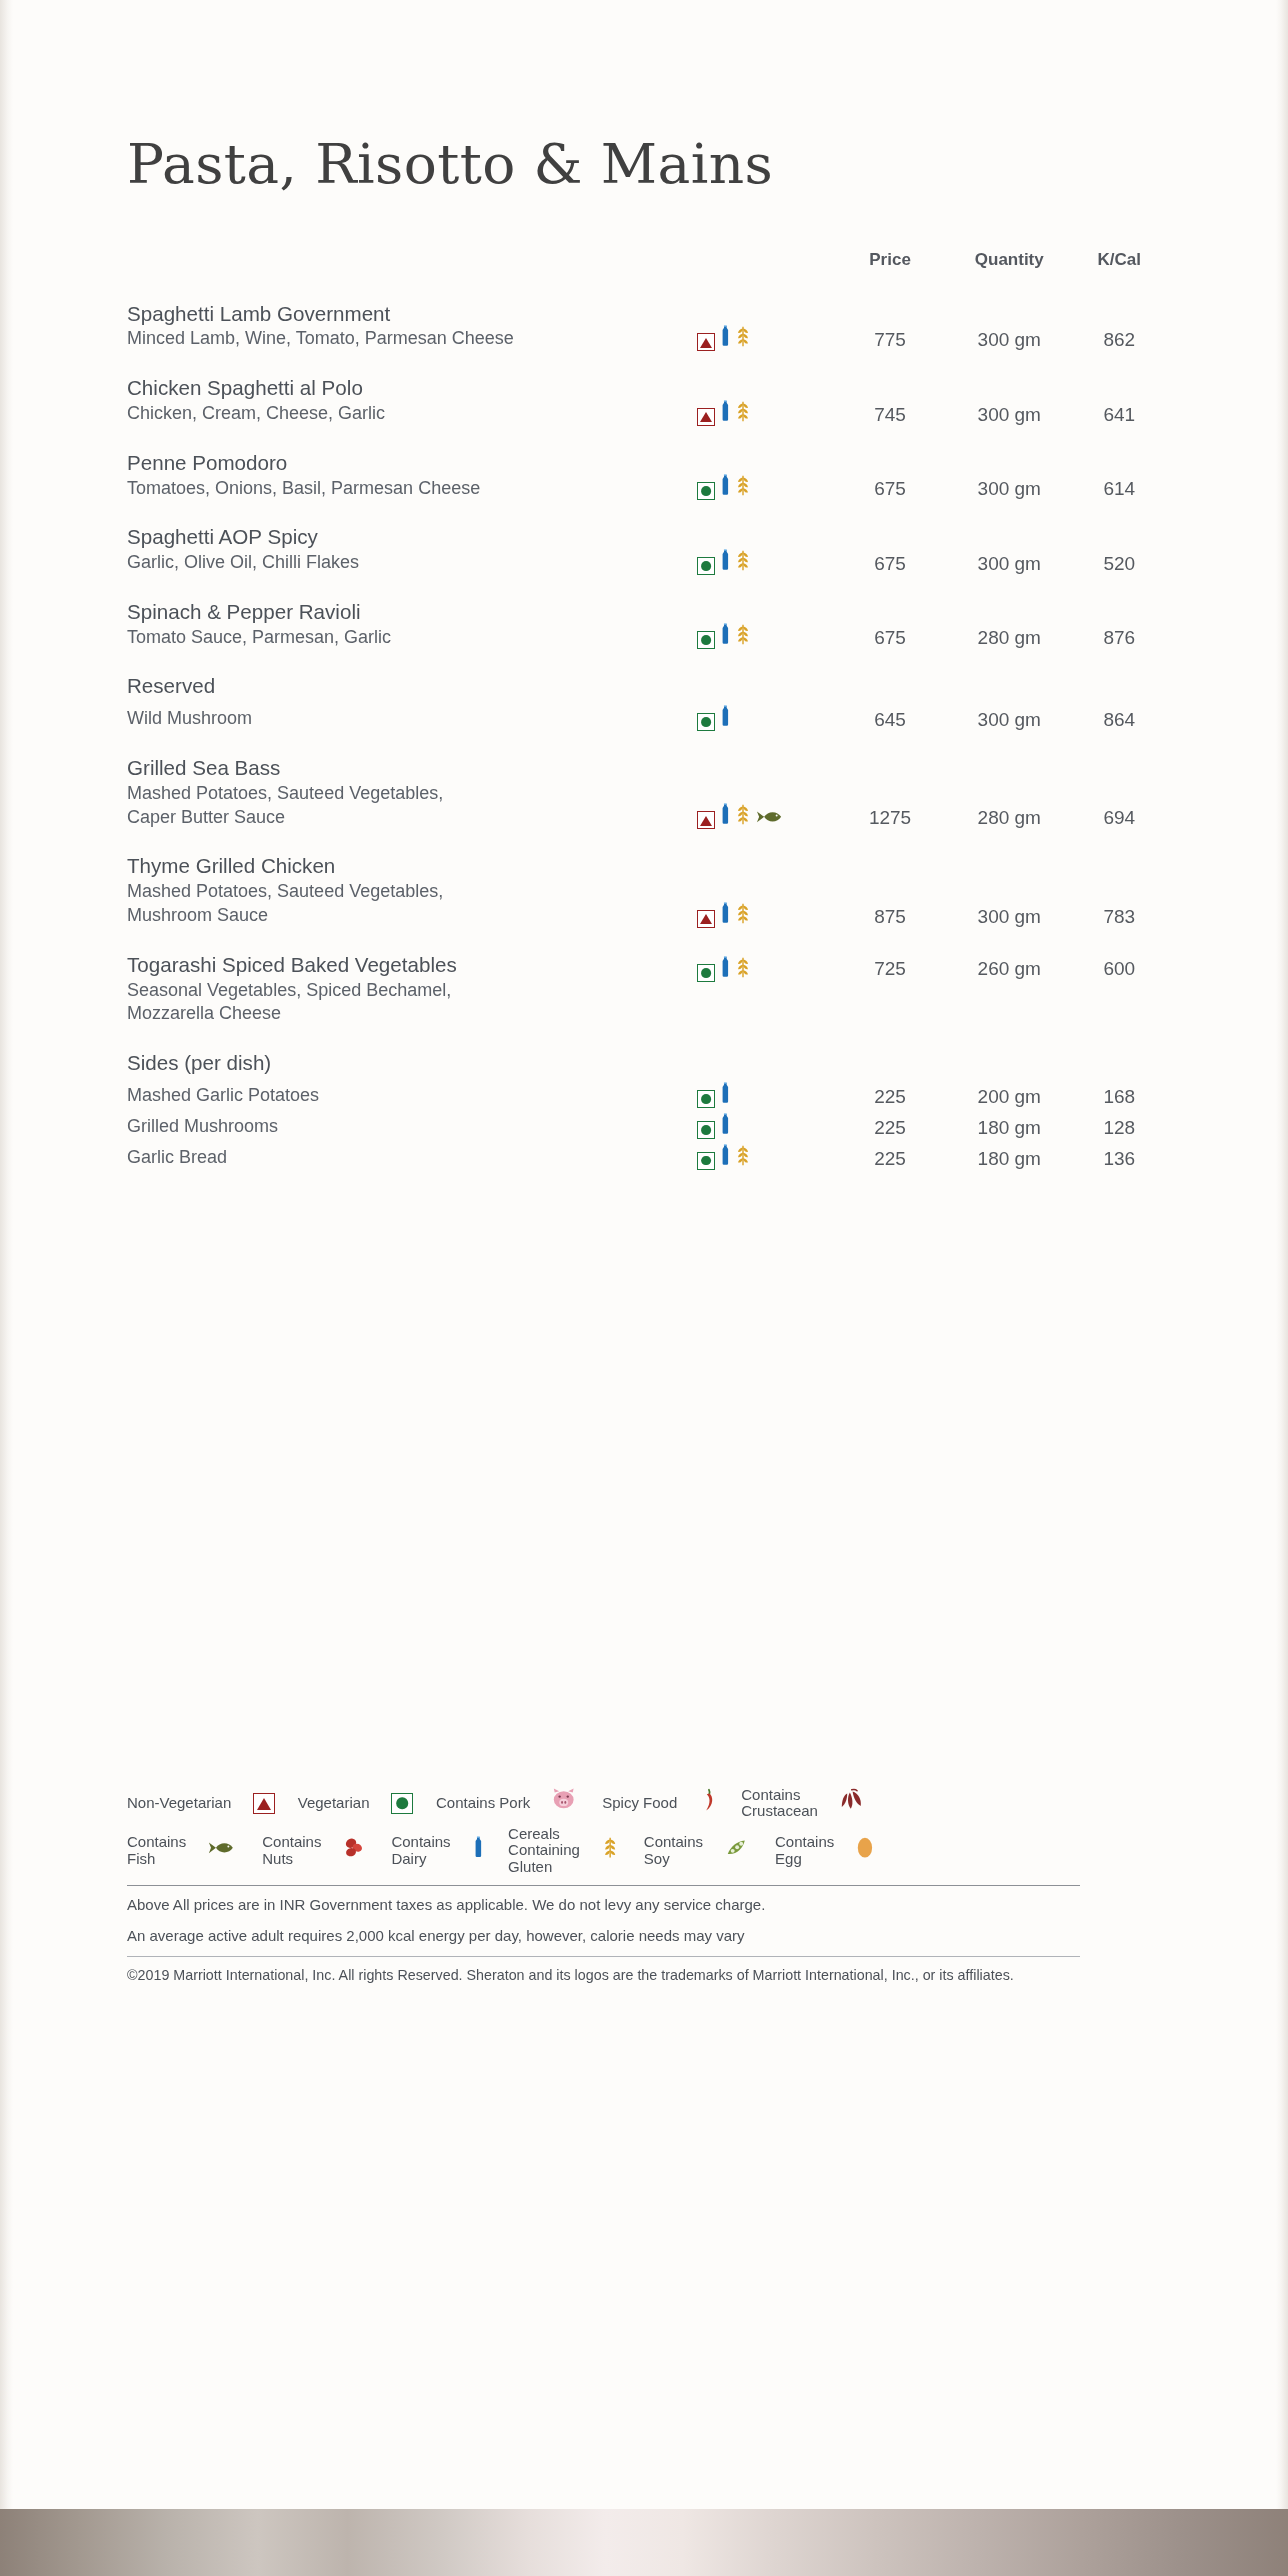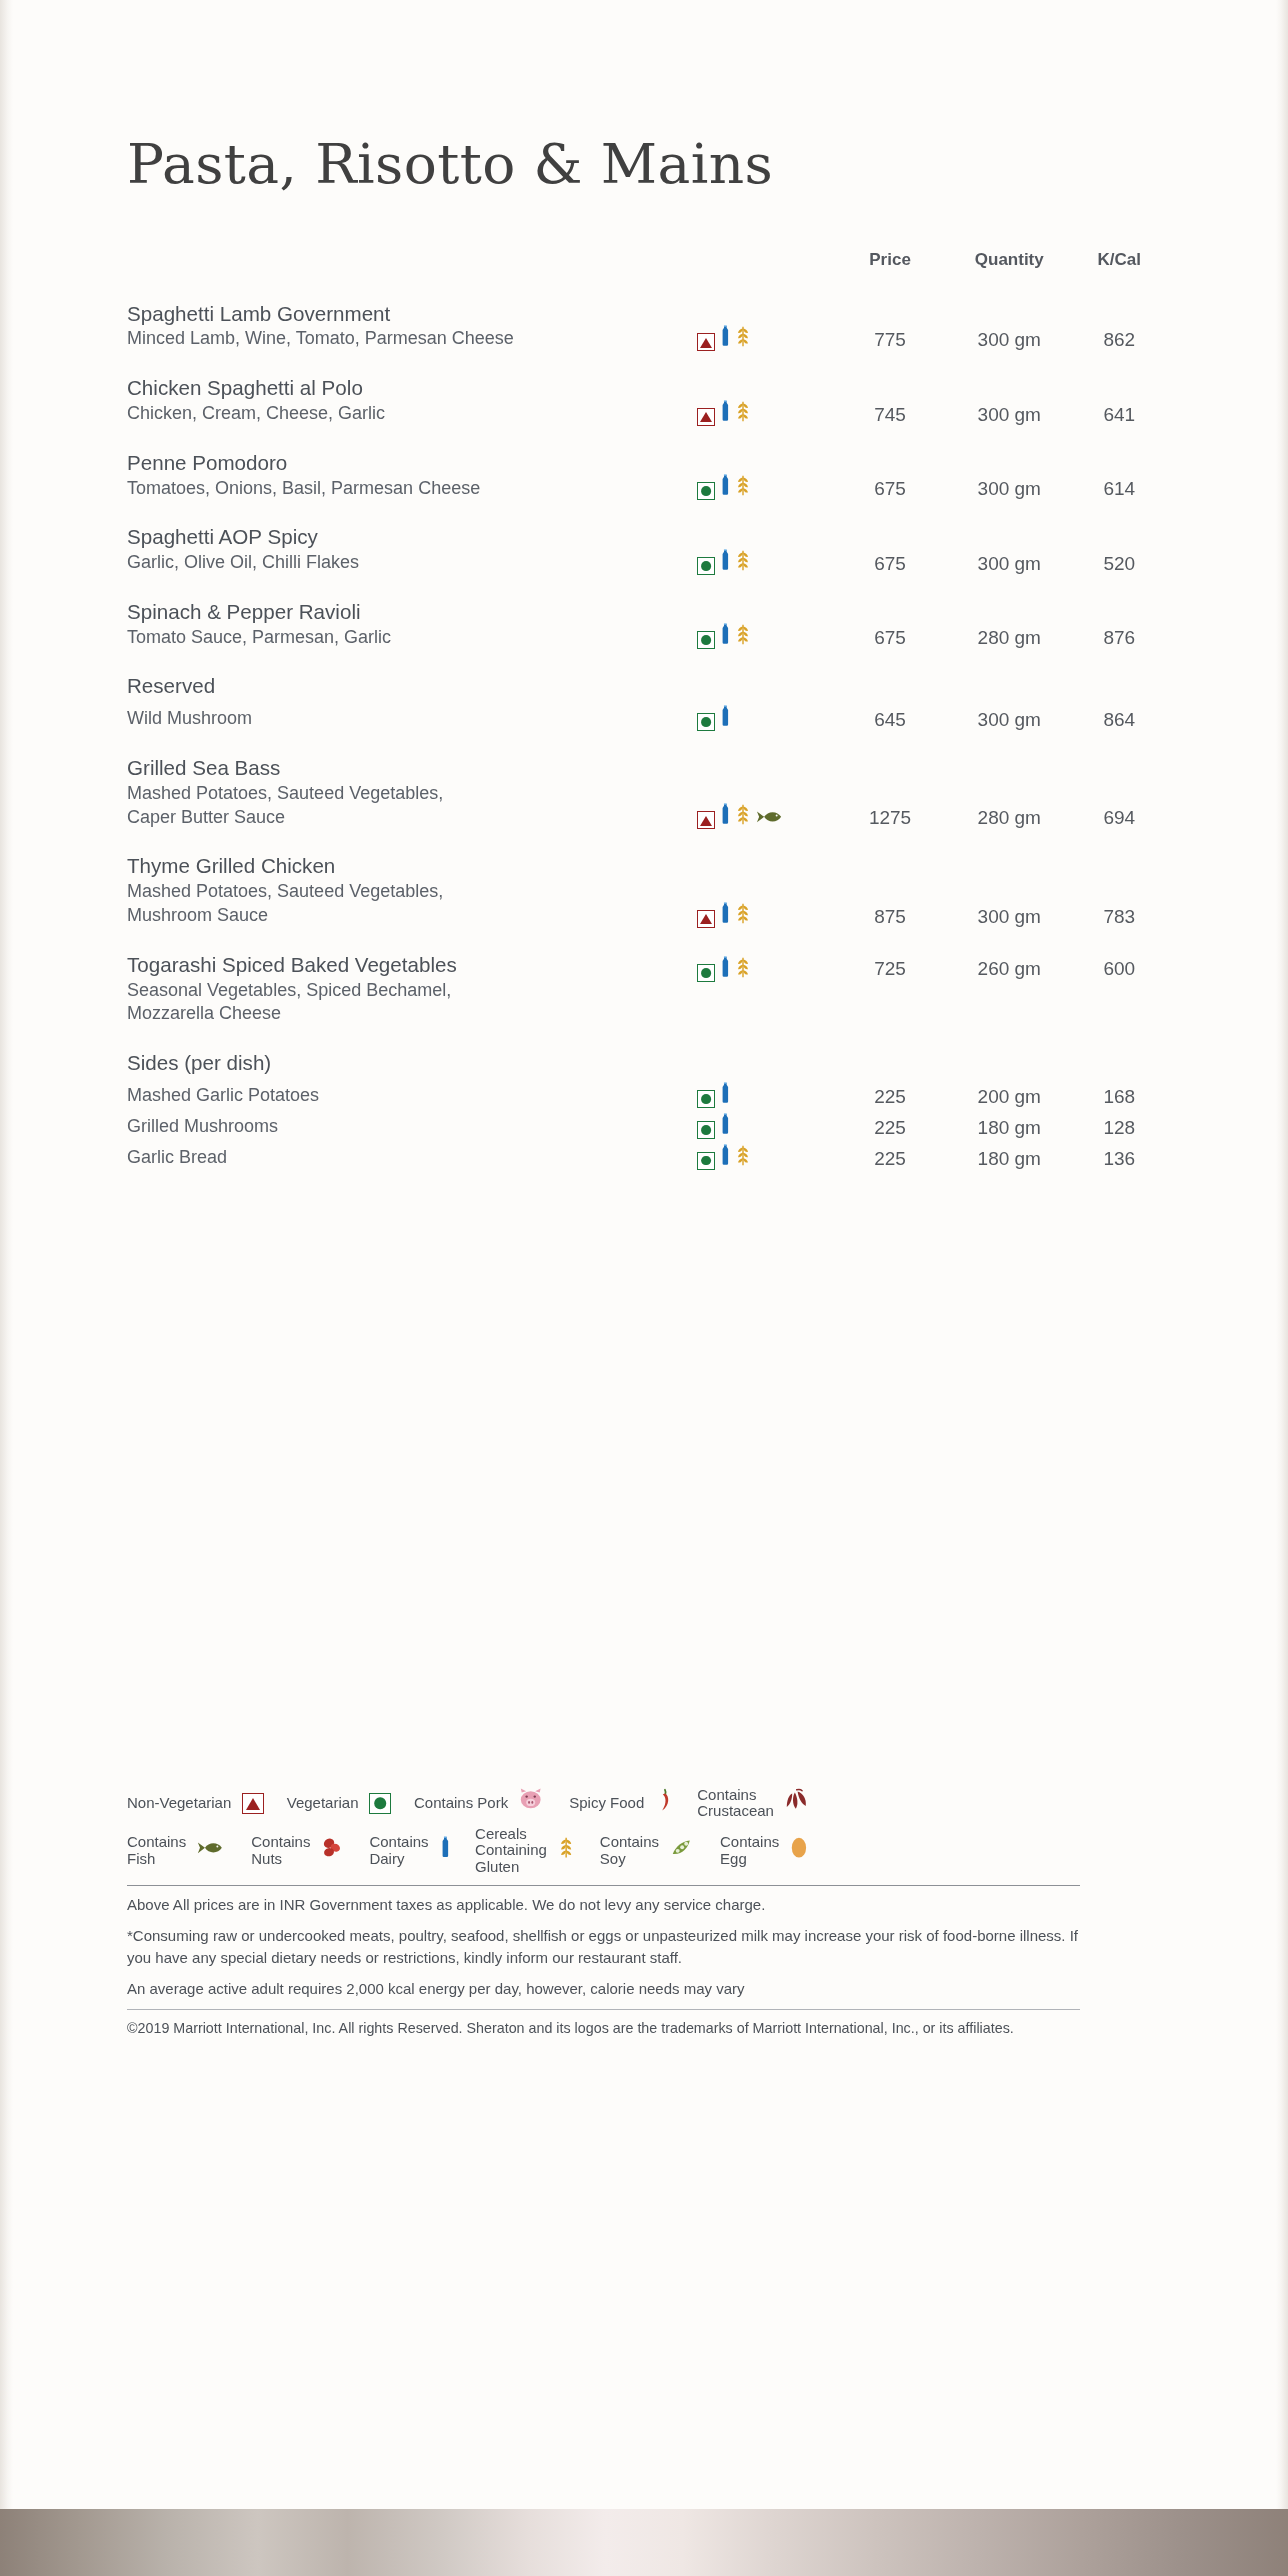--- a/index.html
+++ b/index.html
@@ -165,21 +165,21 @@
   }
   .legend-row {
     display: flex;
     align-items: center;
     flex-wrap: nowrap;
     margin-bottom: 5.4px;
   }
   .legend-item {
     display: flex;
     align-items: center;
-    gap: 11px;
+    gap: 22px;
     margin-right: 23px;
     white-space: nowrap;
   }
   .legend-label {
     font-size: 15px;
     color: #4c5158;
     line-height: 1.12;
   }
   .legend-label.two-line { white-space: pre-line; }
 
@@ -694,21 +694,20 @@
             <span class="ic"><svg width="20.6" height="27" viewBox="0 0 23 30">
                 <ellipse cx="10" cy="13" rx="8" ry="11" fill="#e8a34a"></ellipse>
               </svg></span>
           </div>
         </div>
     </div>
 
     <hr class="rule">
 
     <p class="foot-text">Above All prices are in INR Government taxes as applicable. We do not levy any service charge.</p>
-    <p class="foot-text">*Consuming raw or undercooked meats, poultry, seafood, shellfish or eggs or unpasteurized milk may increase your risk of food-borne illness. If you have any special dietary needs or restrictions, kindly inform our restaurant staff.</p>
     <p class="foot-text">An average active adult requires 2,000 kcal energy per day, however, calorie needs may vary</p>
 
     <hr class="rule thin">
 
     <p class="foot-small">©2019 Marriott International, Inc. All rights Reserved. Sheraton and its logos are the trademarks of Marriott International, Inc., or its affiliates.</p>
   </div>
 </div>
 
 <div class="bottom-strip"></div>
 

